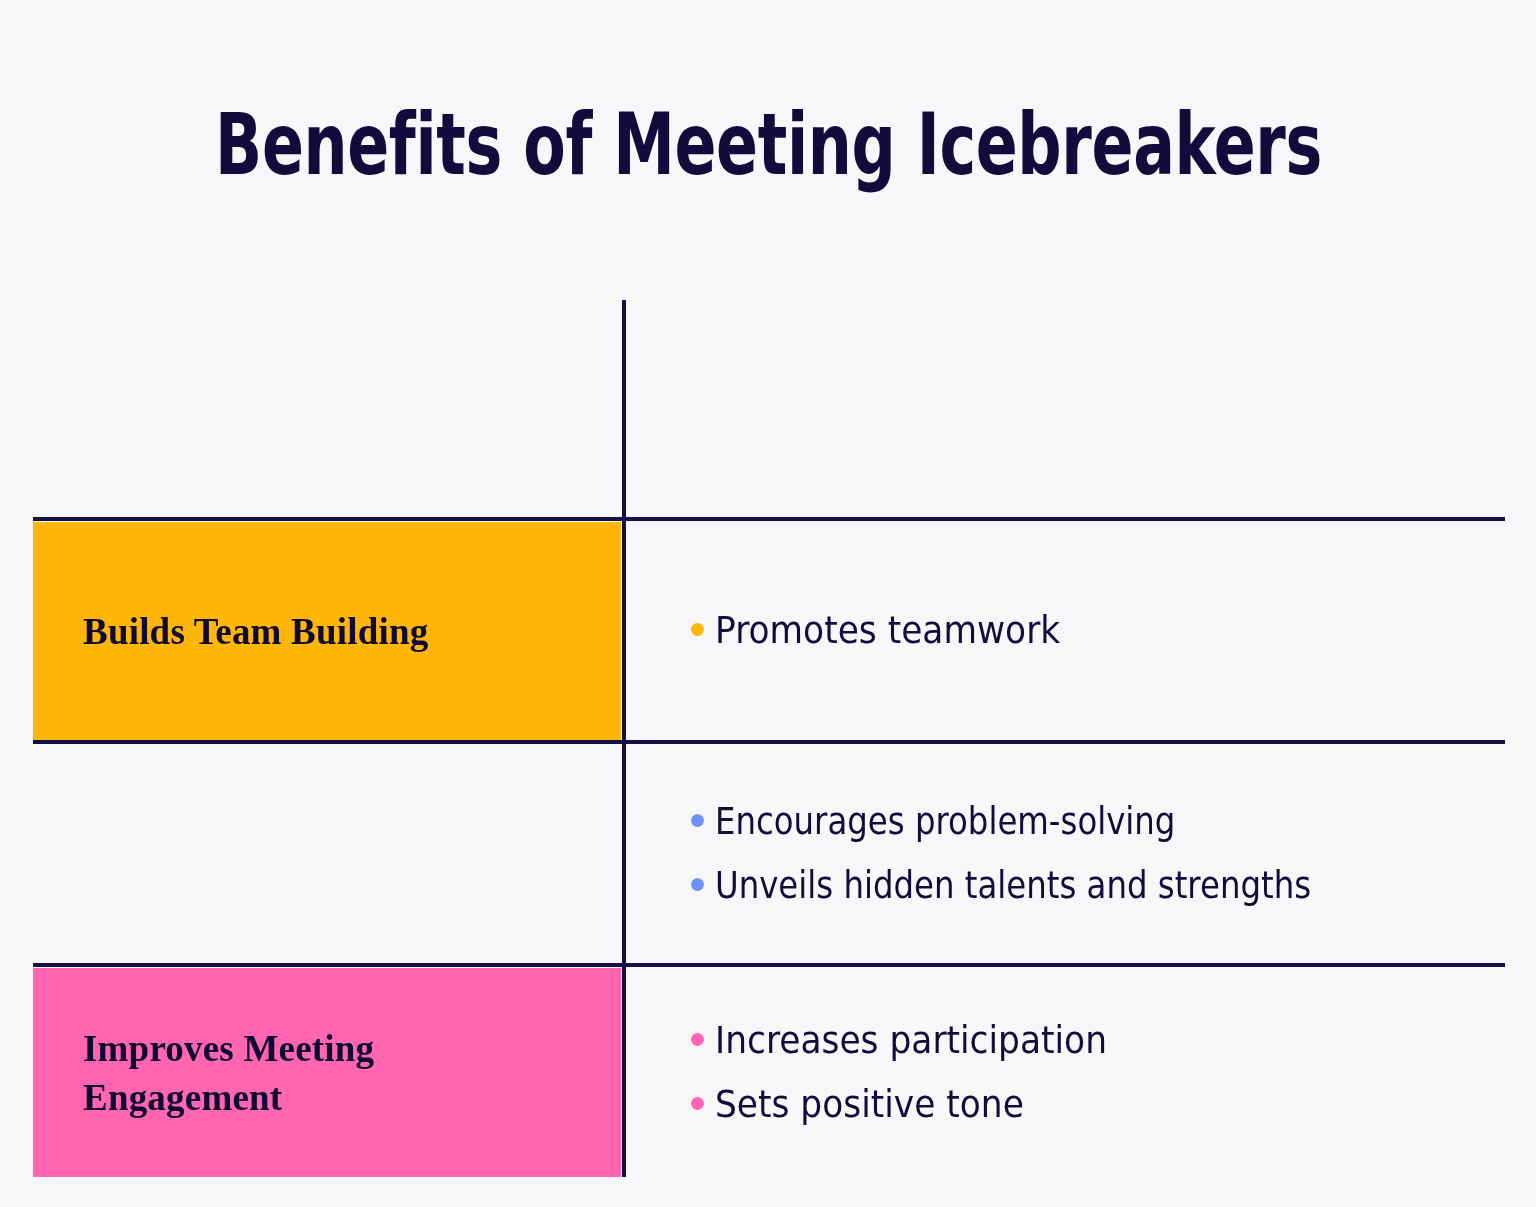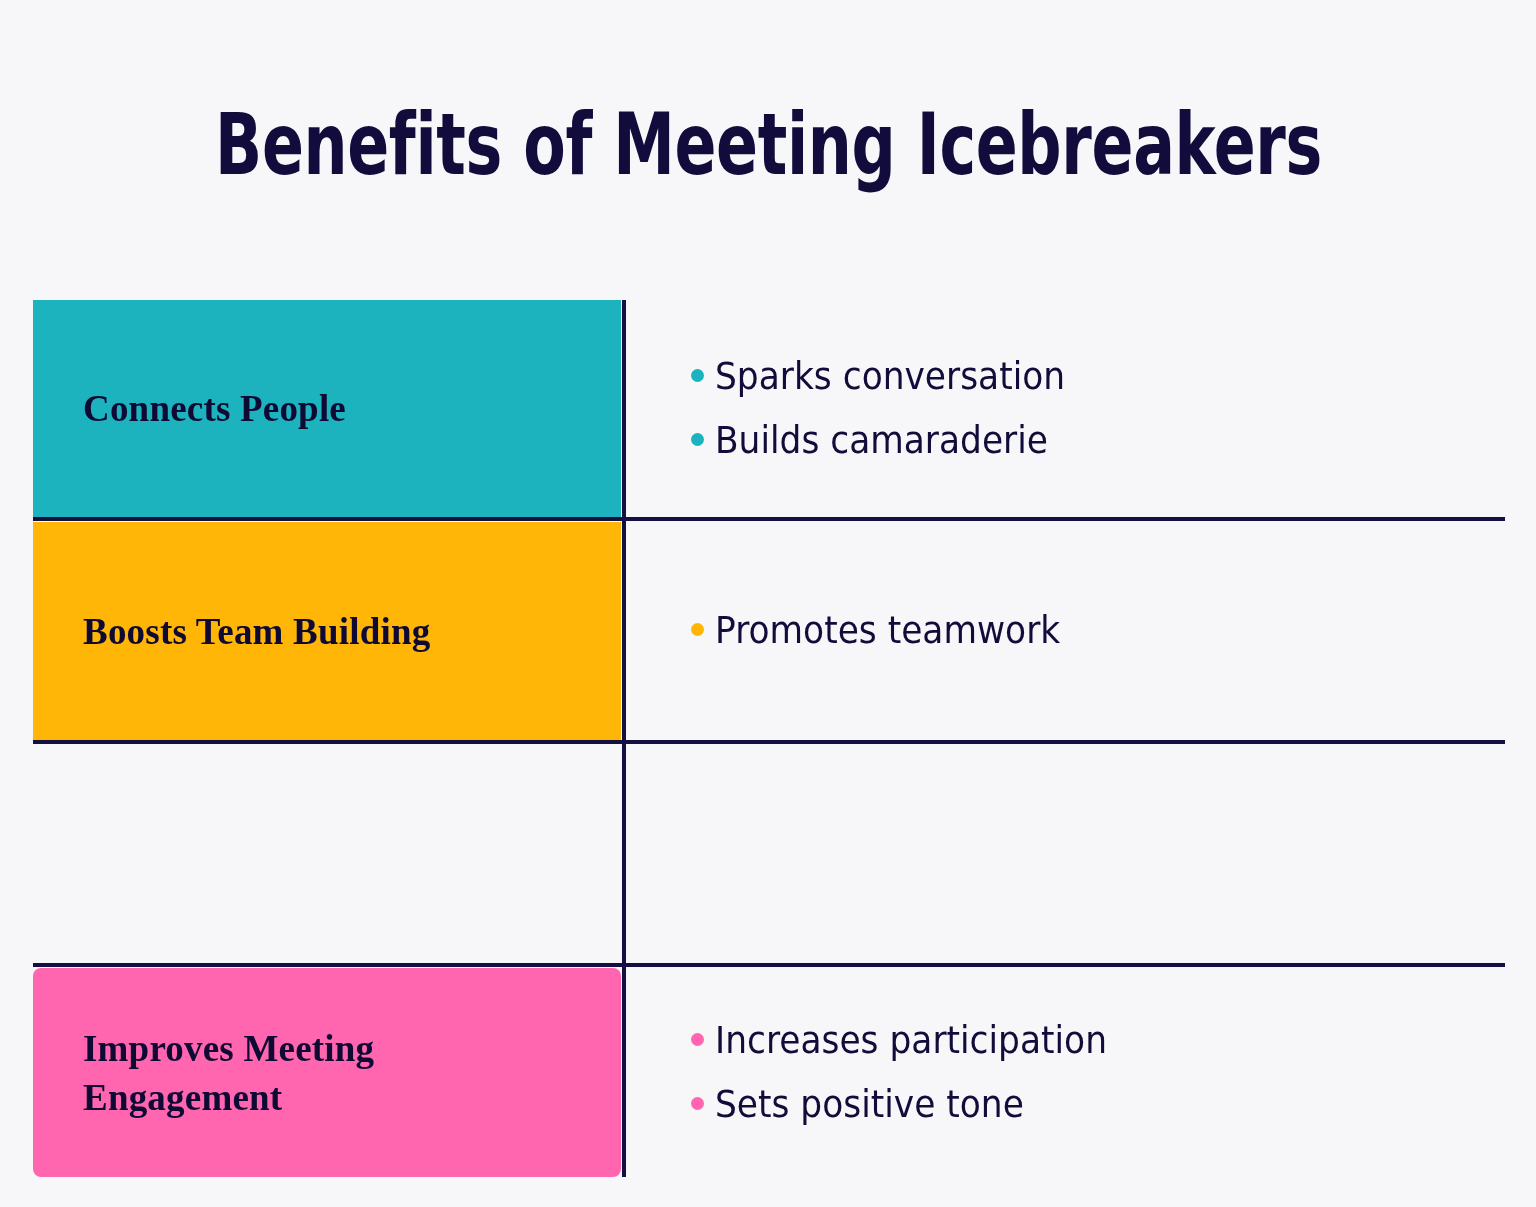--- a/index.html
+++ b/index.html
@@ -144,53 +144,48 @@
 </style>
 </head>
 <body style="background: rgb(247, 247, 249);">
 
 <div class="page">
 
   <div class="title">Benefits of Meeting Icebreakers</div>
 
   <div class="table">
 
-    <div class="row row-0">
-      <div class="label-block" style="background: rgb(29, 179, 190);">
-        <span class="label-text">Connects People</span>
-      </div>
-      <div class="bullets">
-        <div class="bullet">
-          <span class="bullet-dot" style="background: rgb(29, 179, 190);"></span>
-          <span class="bullet-text">Sparks conversation</span>
-        </div>
-        <div class="bullet">
-          <span class="bullet-dot" style="background: rgb(29, 179, 190);"></span>
-          <span class="bullet-text">Builds camaraderie</span>
-        </div>
-      </div>
-    </div>
 
     <div class="row row-1">
       <div class="label-block" style="background: rgb(255, 182, 7);">
-        <span class="label-text">Boosts Team Building</span>
+        <span class="label-text">Builds Team Building</span>
       </div>
       <div class="bullets">
         <div class="bullet">
           <span class="bullet-dot" style="background: rgb(255, 182, 7);"></span>
           <span class="bullet-text">Promotes teamwork</span>
         </div>
       </div>
     </div>
 
     <div class="row row-2">
+      <div class="bullets">
+        <div class="bullet">
+          <span class="bullet-dot" style="background: rgb(110, 146, 250);"></span>
+          <span class="bullet-text">Encourages problem-solving</span>
+        </div>
+        <div class="bullet">
+          <span class="bullet-dot" style="background: rgb(110, 146, 250);"></span>
+          <span class="bullet-text">Unveils hidden talents and strengths</span>
+        </div>
+      </div>
     </div>
 
     <div class="row row-3">
-      <div class="label-block" style="background: rgb(255, 102, 175); border-radius: 8px;">
+      <div class="label-block" style="background: rgb(255, 102, 175);">
         <span class="label-text">Improves Meeting
 Engagement</span>
       </div>
       <div class="bullets">
         <div class="bullet">
           <span class="bullet-dot" style="background: rgb(255, 102, 175);"></span>
           <span class="bullet-text">Increases participation</span>
         </div>
         <div class="bullet">
           <span class="bullet-dot" style="background: rgb(255, 102, 175);"></span>

